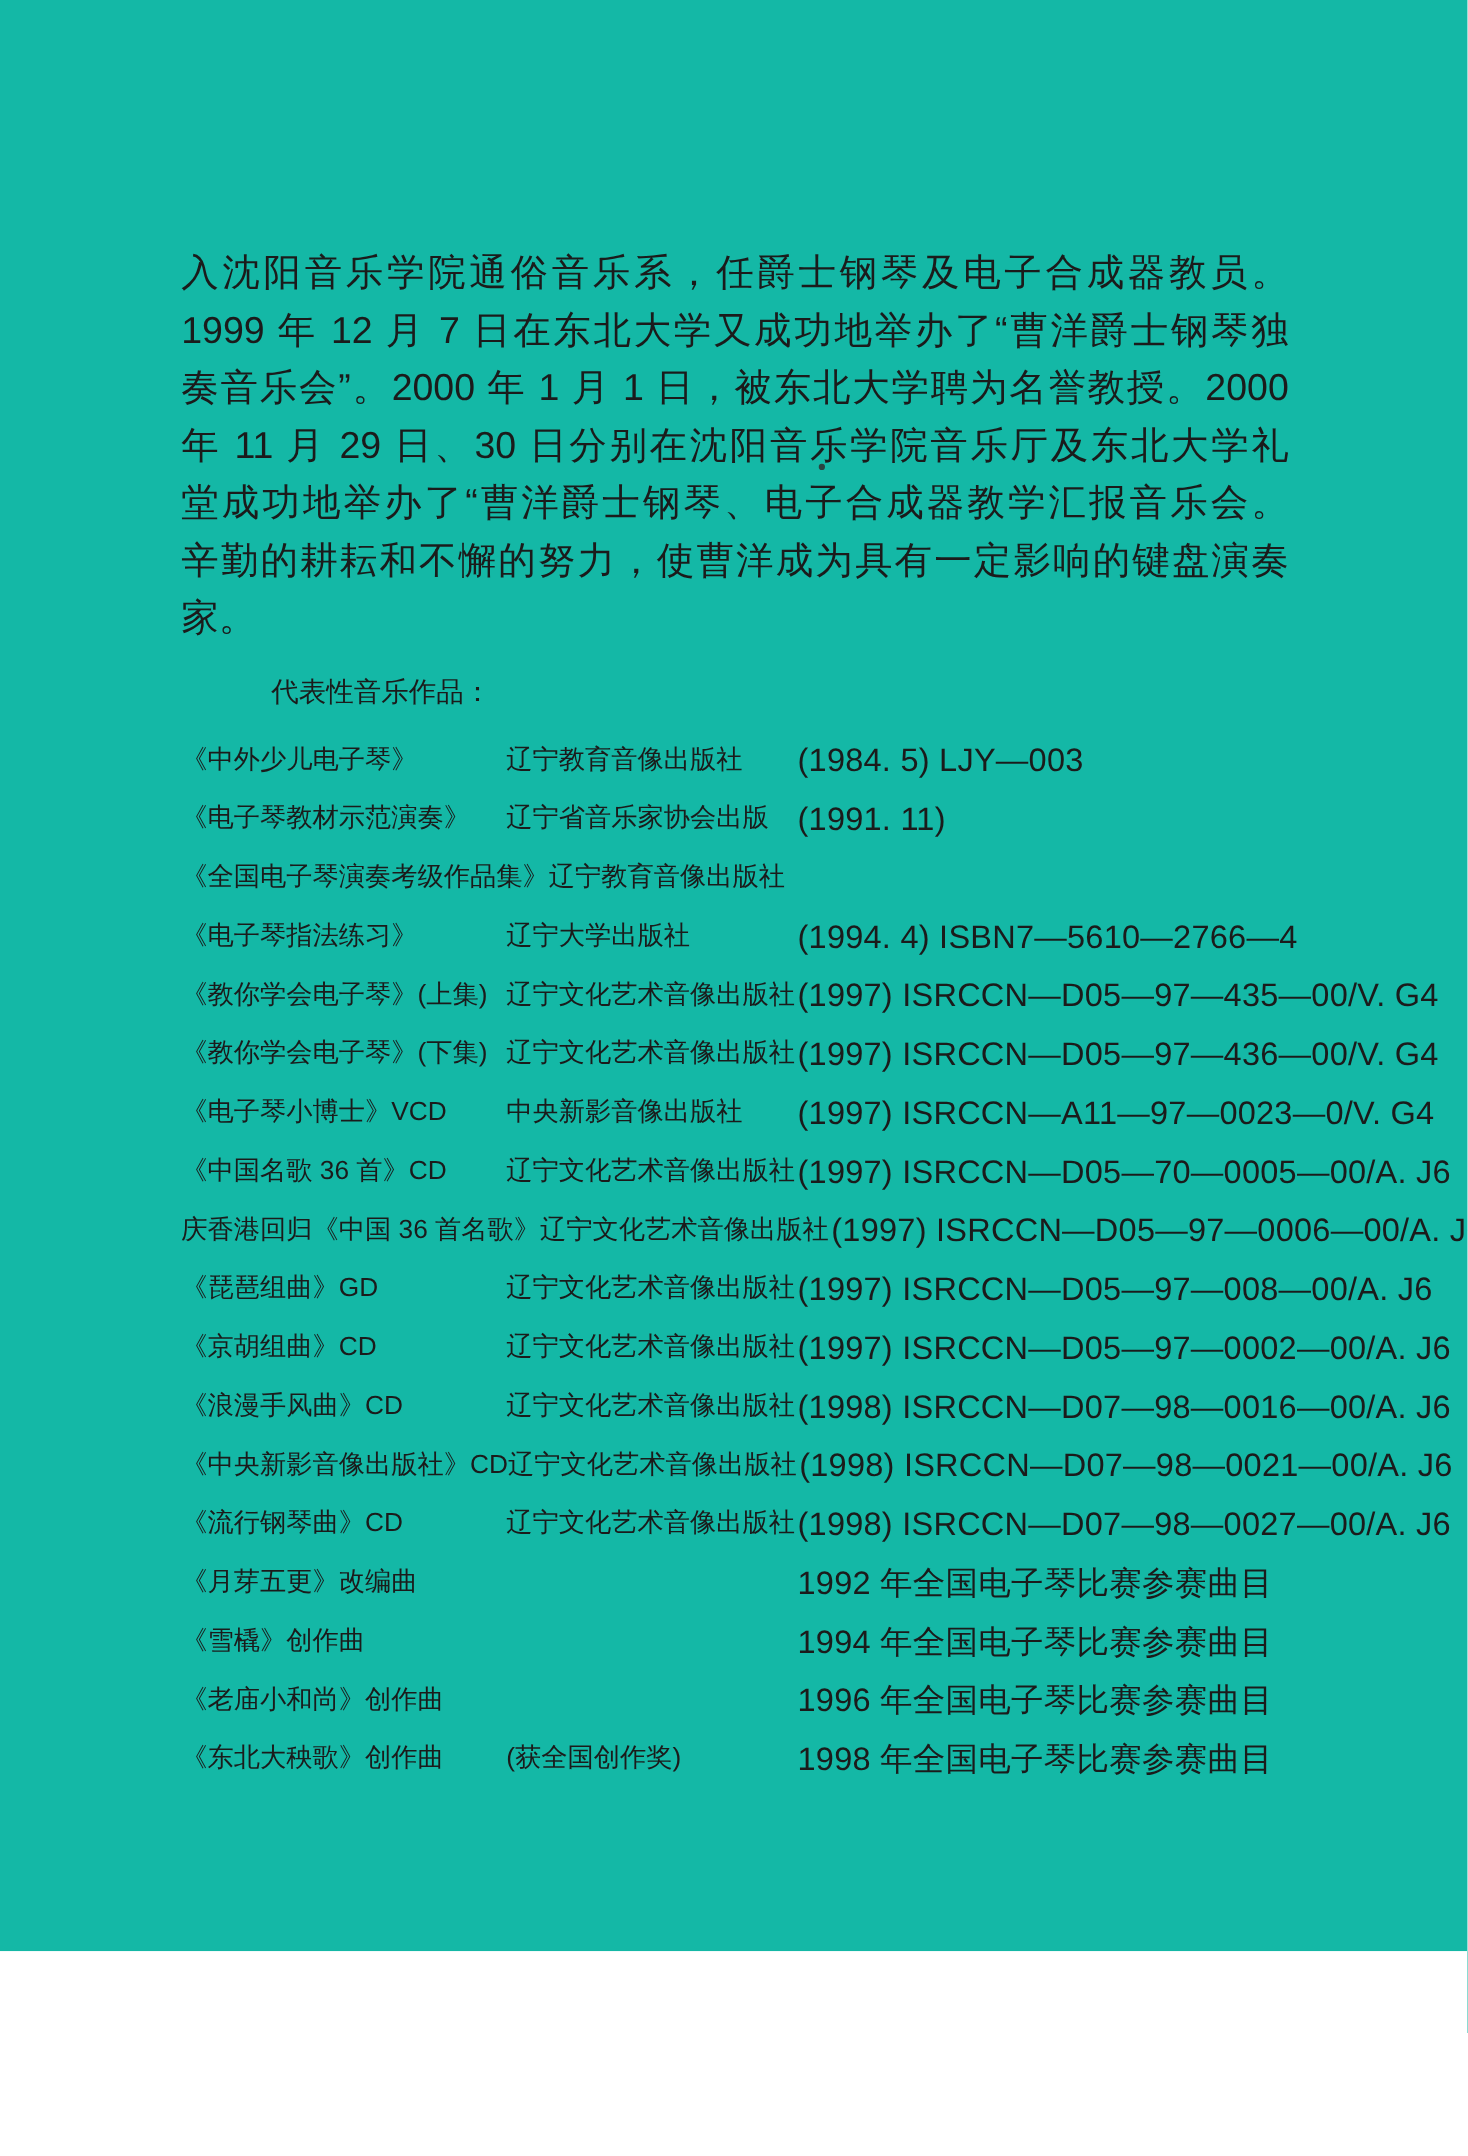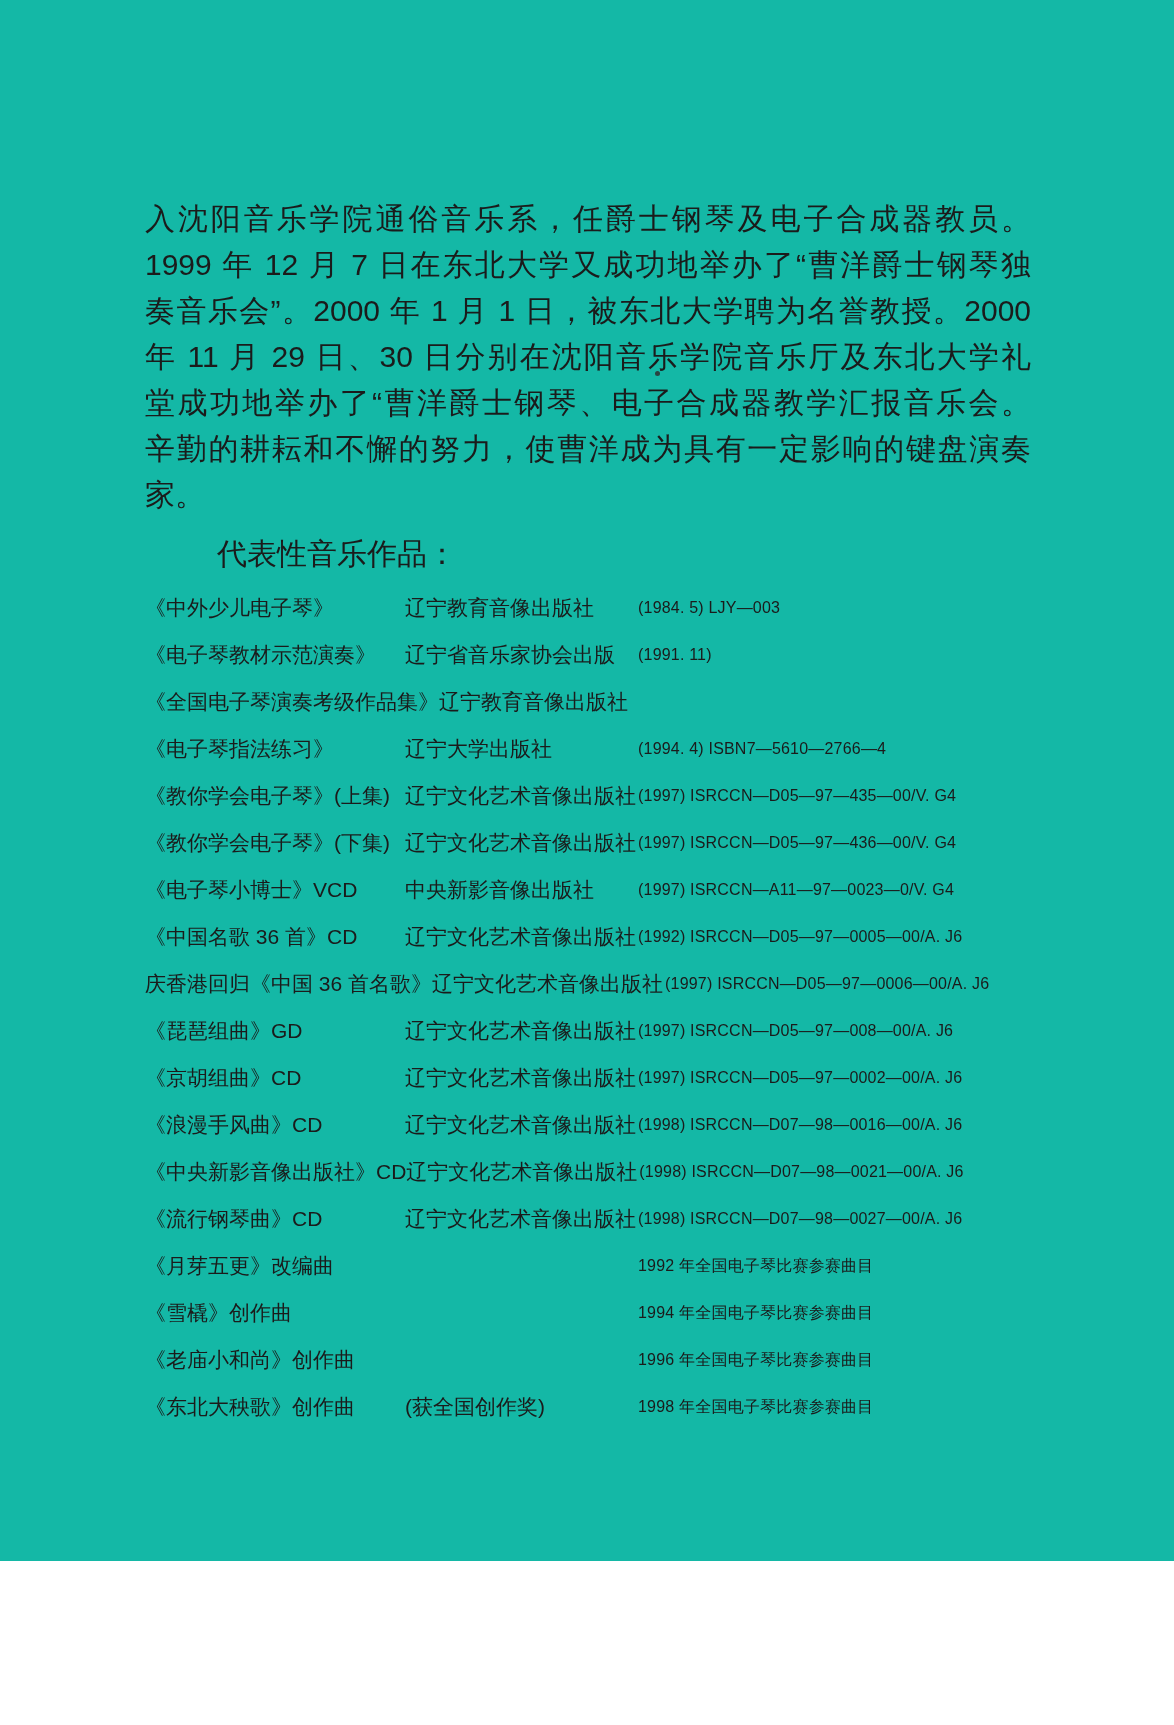--- a/index.html
+++ b/index.html
@@ -34,21 +34,21 @@
   }
   .para-line.short {
     text-align: left;
     text-align-last: left;
   }
   .heading {
     position: absolute;
     left: 145px;
     top: 531px;
     width: 886px;
-    font-size: 30px;
+    font-size: 22px;
     line-height: 46px;
     text-indent: 72px;
     white-space: nowrap;
   }
   
   .works {
     position: absolute;
     left: 145px;
     top: 584px;
     width: 940px;
@@ -66,21 +66,21 @@
     overflow: visible;
   }
   .work-publisher {
     flex: 0 0 233px;
     white-space: nowrap;
     overflow: visible;
   }
   .work-info {
     flex: 1 1 auto;
     white-space: nowrap;
-    font-size: 16px;
+    font-size: 26px;
     letter-spacing: 0.2px;
   }
   
   .artifact-dot {
     position: absolute;
     left: 655px;
     top: 371px;
     width: 5px;
     height: 5px;
     border-radius: 50%;
@@ -158,21 +158,21 @@
       <span class="work-info">(1997) ISRCCN—D05—97—436—00/V. G4</span>
     </div>
     <div class="work-row">
       <span class="work-title">《电子琴小博士》VCD</span>
       <span class="work-publisher">中央新影音像出版社</span>
       <span class="work-info">(1997) ISRCCN—A11—97—0023—0/V. G4</span>
     </div>
     <div class="work-row">
       <span class="work-title">《中国名歌 36 首》CD</span>
       <span class="work-publisher">辽宁文化艺术音像出版社</span>
-      <span class="work-info">(1992) ISRCCN—D05—97—0005—00/A. J6</span>
+      <span class="work-info">(1997) ISRCCN—D05—70—0005—00/A. J6</span>
     </div>
     <div class="work-row">
       <span class="work-title">庆香港回归《中国 36 首名歌》</span>
       <span class="work-publisher">辽宁文化艺术音像出版社</span>
       <span class="work-info">(1997) ISRCCN—D05—97—0006—00/A. J6</span>
     </div>
     <div class="work-row">
       <span class="work-title">《琵琶组曲》GD</span>
       <span class="work-publisher">辽宁文化艺术音像出版社</span>
       <span class="work-info">(1997) ISRCCN—D05—97—008—00/A. J6</span>

